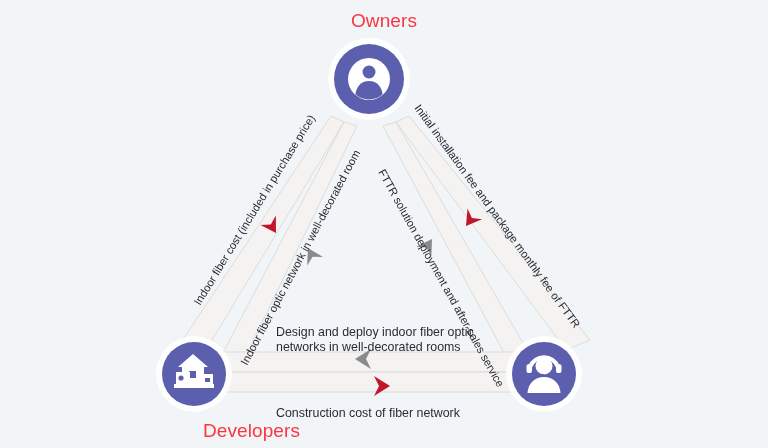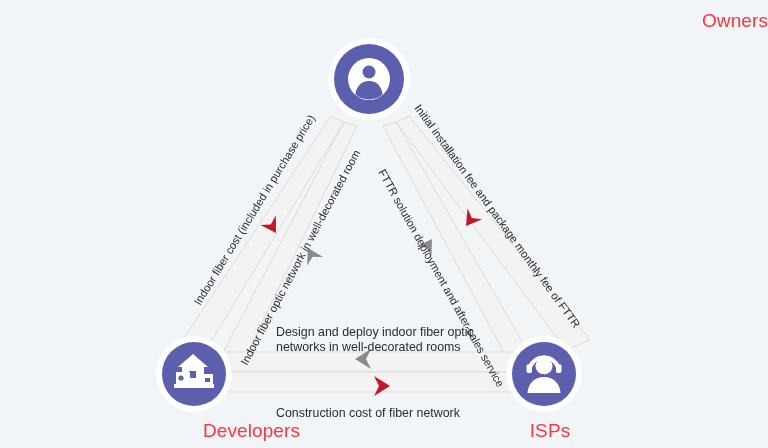--- a/index.html
+++ b/index.html
@@ -54,21 +54,21 @@
   }
   .node-title {
     position: absolute;
     font-family: "Liberation Sans", sans-serif;
     font-size: 19px;
     color: #fb3640;
     white-space: nowrap;
     letter-spacing: 0.1px;
   }
   #title-owners {
-    left: 0; top: 10px; width: 768px; text-align: right;
+    left: 0; top: 10px; width: 768px; text-align: center;
   }
   #title-developers {
     left: 100px; top: 420px; width: 200px; text-align: right;
   }
   #title-isps {
     left: 480px; top: 420px; width: 140px; text-align: center;
   }
 </style>
 </head>
 <body>
@@ -171,15 +171,14 @@
         <path d="M 544,377 C 534,377 528,384 527.5,393 L 560.5,393 C 560,384 554,377 544,377 Z" fill="#ffffff"></path>
       </g>
     </g>
 
   </svg>
 
   <div class="node-title" id="title-owners">Owners</div>
 
   <div class="node-title" id="title-developers">Developers</div>
 
-  <div class="node-title" id="title-isps">ISPs</div>
 
 </div>
 
 </body></html>

